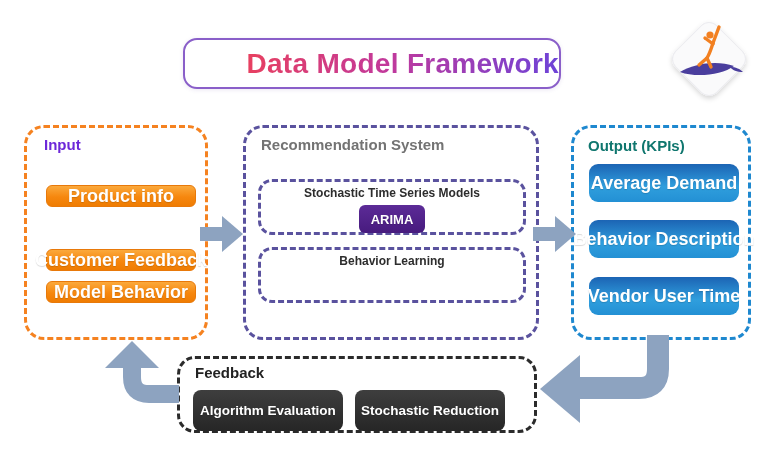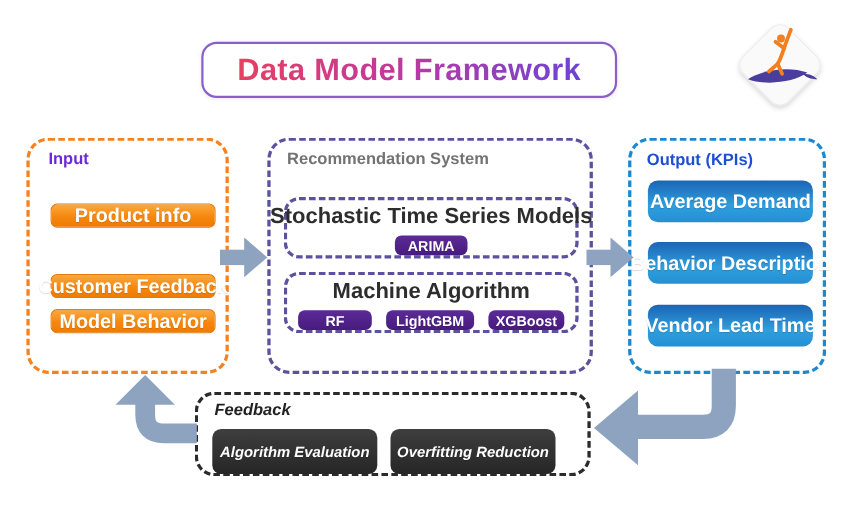--- a/index.html
+++ b/index.html
@@ -6,76 +6,76 @@
   html,body { background:#ffffff; }
   body { font-family:"Liberation Sans","DejaVu Sans",sans-serif; }
   #canvas {
     position:relative; width:768px; height:466px; background:#ffffff; overflow:hidden;
   }
 
   
   .title-box {
     position:absolute; left:183px; top:38px; width:378px; height:51px;
     background:#ffffff; border:2px solid #8a5fc9; border-radius:14px;
-    display:flex; align-items:center; justify-content:center;
+    display:flex; align-items:center; justify-content:flex-end;
     box-shadow:0 1px 4px rgba(90,60,160,.12);
   }
   .title-text {
     font-size:28px; font-weight:800; letter-spacing:.3px; white-space:nowrap;
     background:linear-gradient(95deg,#e8405f 0%,#c2399b 45%,#6d43d8 100%);
     -webkit-background-clip:text; background-clip:text;
     -webkit-text-fill-color:transparent; color:transparent;
   }
 
   
   .frame { position:absolute; border-radius:20px; background:transparent; }
   .frame-label { position:absolute; font-size:15px; font-weight:700; white-space:nowrap; }
 
   .input-frame  { left:24px;  top:125px; width:184px; height:215px; border:3px dashed #f58220; }
   .rec-frame    { left:243px; top:125px; width:296px; height:215px; border:3px dashed #5a529e; }
   .output-frame { left:571px; top:125px; width:180px; height:215px; border:3px dashed #1e88cf; }
-  .feedback-frame{ left:177px; top:356px; width:360px; height:77px; border:3px dashed #2b2b2b; border-radius:18px;font-style:italic; }
+  .feedback-frame{ left:177px; top:356px; width:360px; height:77px; border:3px dashed #2b2b2b; border-radius:18px; }
 
   .input-frame  .frame-label { left:17px; top:8px;  color:#6d28d9; }
   .rec-frame    .frame-label { left:15px; top:8px;  color:#737373; }
-  .output-frame .frame-label { left:14px; top:9px;  color:#1d4ed8; }
+  .output-frame .frame-label { left:14px; top:9px;  color:#0f766e; }
   .feedback-frame .frame-label { left:15px; top:5px; color:#222222; }
 
   
   .pill {
     position:absolute; display:flex; align-items:center; justify-content:center;
     color:#ffffff; font-weight:700; white-space:nowrap;
     text-shadow:0 1px 1px rgba(0,0,0,.15);
   }
   .orange-pill {
     left:19px; width:150px; height:22px; font-size:18px; border-radius:6px;
     background:linear-gradient(180deg,#fba93c 0%,#f6870e 55%,#ef7c02 100%);
     border:1px solid #e8790a;
   }
   .blue-pill {
     left:15px; width:150px; height:38px; font-size:18px; border-radius:9px;
     background:linear-gradient(180deg,#1c64b4 0%,#2f9edd 60%,#2390d4 100%);
   }
   .purple-pill {
-    position:static; height:18px; font-size:13px; border-radius:6px;
+    position:static; height:28px; font-size:13px; border-radius:6px;
     background:linear-gradient(180deg,#5c2b97 0%,#471b7e 100%);
     display:flex; align-items:center; justify-content:center;text-align:center;
   }
   .dark-pill {
     top:31px; width:150px; height:41px; font-size:13.5px; border-radius:8px;
     background:linear-gradient(180deg,#3e3e3e 0%,#262626 100%);
   }
 
   
   .sub-box {
     position:absolute; left:12px; width:268px; height:56px;
     border:3px dashed #5a529e; border-radius:14px;
     display:flex; flex-direction:column; align-items:center; padding-top:4px;
   }
-  .sub-box .sub-title { font-size:20px; font-weight:700; color:#2d2d2d; white-space:nowrap; }
+  .sub-box .sub-title { font-size:12px; font-weight:700; color:#2d2d2d; white-space:nowrap; }
   .sub-box .pill-row { display:flex; gap:13px; margin-top:5px; }
 
   
   .arrow-svg { position:absolute; }
 </style>
 </head>
 <body>
 
 <div id="canvas">
 
@@ -117,40 +117,35 @@
     <span class="frame-label">Recommendation System</span>
 
     <div class="sub-box" style="top:51px">
       <span class="sub-title">Stochastic Time Series Models</span>
       <div class="pill-row">
         <div class="pill purple-pill" style="width:66px">ARIMA</div>
       </div>
     </div>
 
     <div class="sub-box" style="top:119px">
-      <span class="sub-title">Machine Algorithm</span>
-      <div class="pill-row">
-        <div class="pill purple-pill" style="width:67px">RF</div>
-        <div class="pill purple-pill" style="width:80px">LightGBM</div>
-        <div class="pill purple-pill" style="width:69px">XGBoost</div>
-      </div>
+      <span class="sub-title">Behavior Learning</span>
     </div>
   </div>
 
   <div class="frame output-frame">
     <span class="frame-label">Output (KPIs)</span>
     <div class="pill blue-pill" style="top:36px">Average Demand</div>
     <div class="pill blue-pill" style="top:92px">Behavior Description</div>
-    <div class="pill blue-pill" style="top:149px">Vendor Lead Time</div>
+    <div class="pill blue-pill" style="top:149px">Vendor User Time</div>
   </div>
 
   <div class="frame feedback-frame">
     <span class="frame-label">Feedback</span>
     <div class="pill dark-pill" style="left:13px">Algorithm Evaluation</div>
-    <div class="pill dark-pill" style="left:175px">Overfitting Reduction</div>
+    <div class="pill dark-pill" style="left:175px">Stochastic Reduction</div>
   </div>
 
   <svg class="arrow-svg" style="left:200px; top:216px;" width="44" height="37" viewBox="0 0 44 37">
     <rect x="0" y="11" width="24" height="14" fill="#8da3c0"></rect>
     <polygon points="22,0 22,36 43,18" fill="#8da3c0"></polygon>
   </svg>
 
   <svg class="arrow-svg" style="left:533px; top:216px;" width="44" height="37" viewBox="0 0 44 37">
     <rect x="0" y="11" width="24" height="14" fill="#8da3c0"></rect>
     <polygon points="22,0 22,36 43,18" fill="#8da3c0"></polygon>

